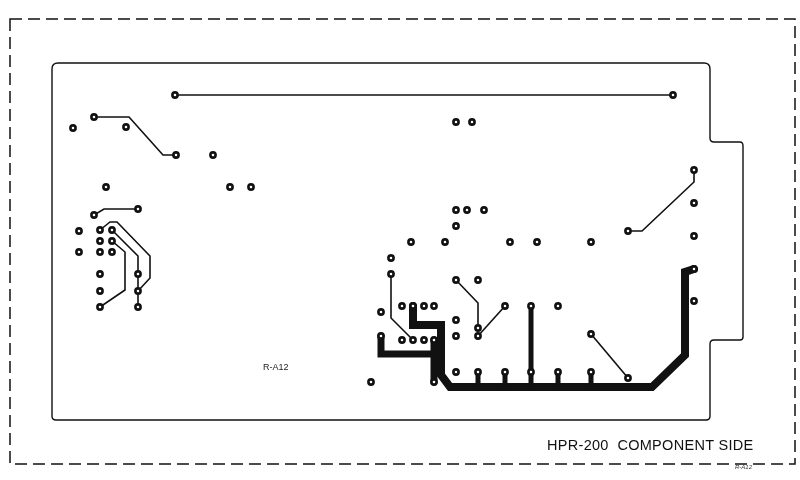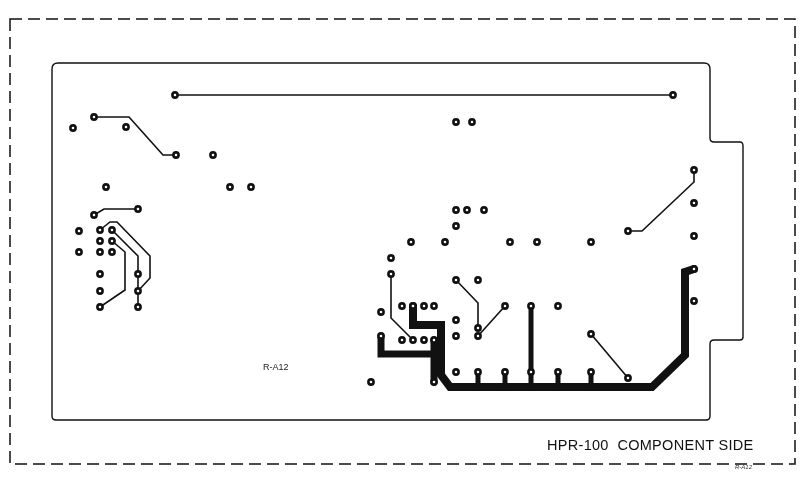--- a/index.html
+++ b/index.html
@@ -120,14 +120,14 @@
       <circle cx="694" cy="170" r="2.6" fill="#ffffff" stroke="#111111" stroke-width="2.6"></circle>
       <circle cx="694" cy="203" r="2.6" fill="#ffffff" stroke="#111111" stroke-width="2.6"></circle>
       <circle cx="694" cy="236" r="2.6" fill="#ffffff" stroke="#111111" stroke-width="2.6"></circle>
       <circle cx="628" cy="231" r="2.6" fill="#ffffff" stroke="#111111" stroke-width="2.6"></circle>
       <circle cx="694" cy="269" r="2.6" fill="#ffffff" stroke="#111111" stroke-width="2.6"></circle>
       <circle cx="694" cy="301" r="2.6" fill="#ffffff" stroke="#111111" stroke-width="2.6"></circle>
     </g>
 </svg>
 
 <div class="board-ref">R-A12</div>
-<div class="title-label">HPR-100  COMPONENT SIDE</div>
+<div class="title-label">HPR-200  COMPONENT SIDE</div>
 <div class="corner-ref">R-A12</div>
 
 </body></html>

